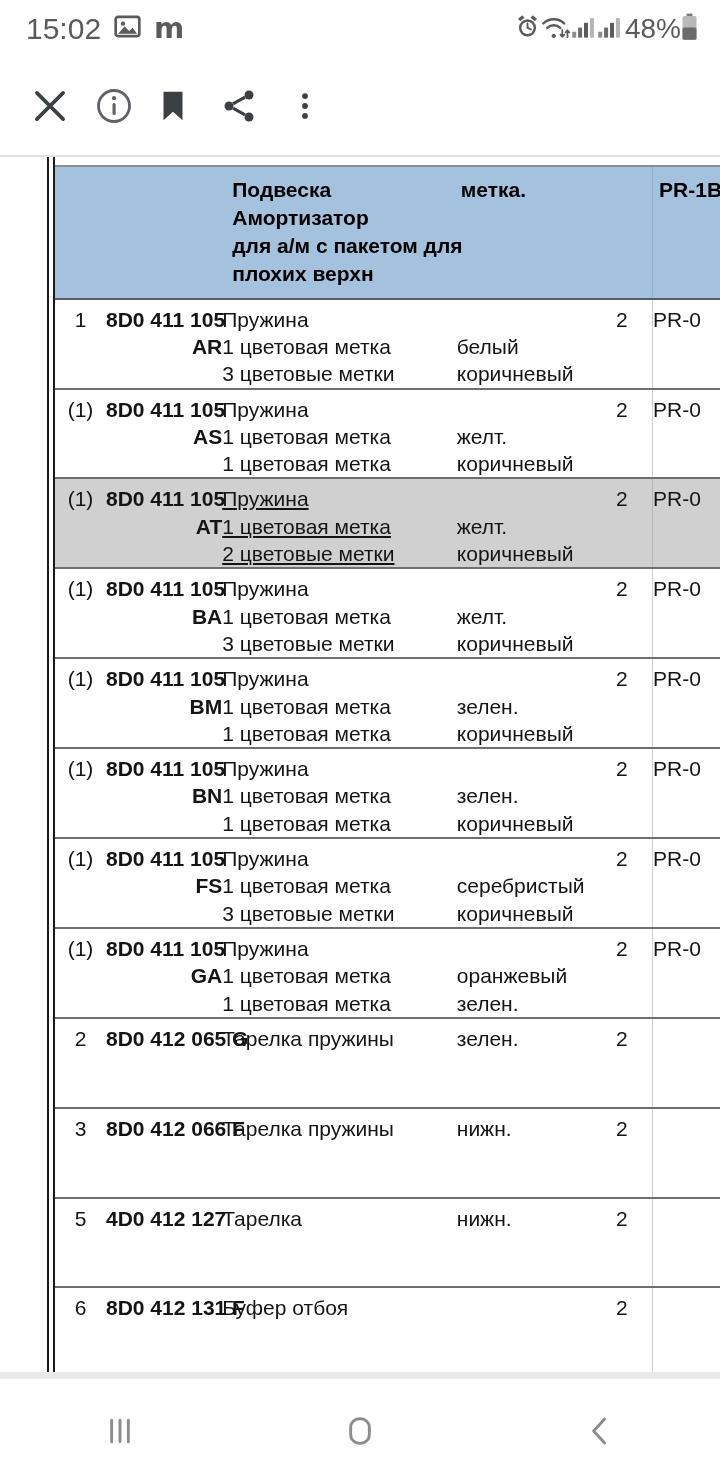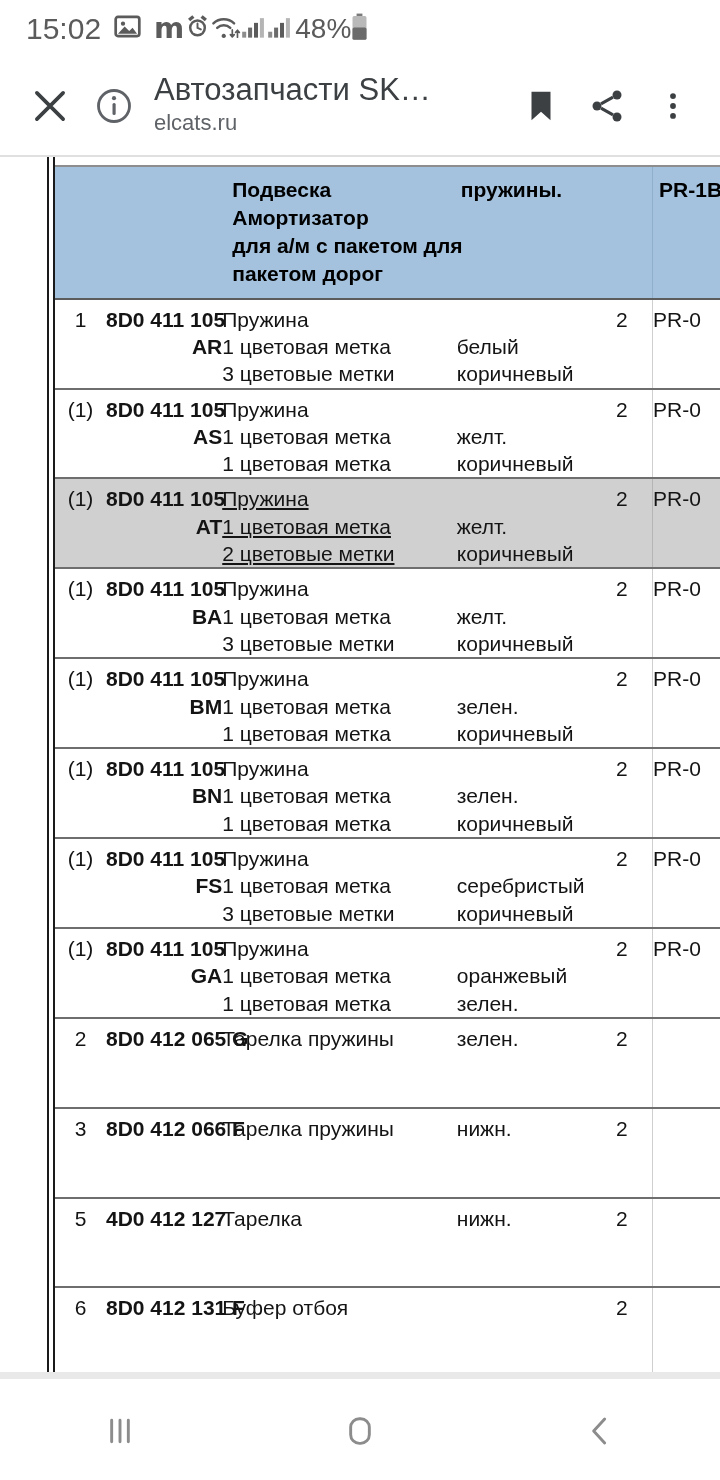--- a/index.html
+++ b/index.html
@@ -9,21 +9,21 @@
     font-family:"Liberation Sans", sans-serif;
     overflow:hidden;
   }
 
   
   .status-bar{
     position:relative;
     height:57px; width:720px;
     background:#ffffff;
     display:flex; align-items:center;
-    justify-content:flex-start;
+    justify-content:space-between;
     padding:0 22px 0 26px;
   }
   .sb-left{ display:flex; align-items:center; gap:13px; }
   .sb-time{ font-size:30px; color:#5b5b5b; letter-spacing:0px; line-height:1; }
   .sb-right{ display:flex; align-items:center; }
   .sb-pct{ font-size:28px; color:#5b5b5b; line-height:1; margin-left:2px;}
   .sb-m{ font-size:29px; font-weight:bold; color:#5b5b5b; line-height:1; font-family:"DejaVu Sans", sans-serif;}
   .icn{ display:inline-block; }
 
   
@@ -187,24 +187,20 @@
     <svg width="42" height="42" viewBox="0 0 24 24">
         <path d="M4.5 4.5 L19.5 19.5 M19.5 4.5 L4.5 19.5" stroke="#3c4043" stroke-width="2.1" stroke-linecap="round"></path>
       </svg>
   </div>
   <div class="bh-info">
     <svg width="40" height="40" viewBox="0 0 24 24">
       <circle cx="12" cy="12" r="9.3" fill="none" stroke="#5f6368" stroke-width="1.7"></circle>
       <circle cx="12" cy="7.3" r="1.25" fill="#5f6368"></circle>
       <rect x="11.1" y="10.2" width="1.9" height="7.2" rx="0.9" fill="#5f6368"></rect>
     </svg>
-  </div>
-  <div class="bh-titlewrap">
-    <div class="bh-title">Автозапчасти SK…</div>
-    <div class="bh-url">elcats.ru</div>
   </div>
   <div class="bh-act">
     <svg width="38" height="38" viewBox="0 0 24 24">
         <path d="M6 3 L18 3 L18 21 L12 15.6 L6 21 Z" fill="#3c4043"></path>
       </svg>
   </div>
   <div class="bh-act">
     <svg width="40" height="40" viewBox="0 0 24 24">
       <circle cx="18" cy="5.4" r="2.7" fill="#3c4043"></circle>
       <circle cx="6" cy="12" r="2.7" fill="#3c4043"></circle>
@@ -236,24 +232,24 @@
         <col class="c-pr">
     </colgroup>
     <tbody id="tbody">
         <tr class="hdr">
           <td>&nbsp;</td>
           <td>&nbsp;</td>
           <td class="h-desc">
             <span class="ln">Подвеска</span>
             <span class="ln">Амортизатор</span>
             <span class="ln">для а/м с пакетом для</span>
-            <span class="ln">пакетом дорог</span>
+            <span class="ln">плохих верхн</span>
           </td>
           <td class="h-spec">
-            <span class="ln">пружины.</span>
+            <span class="ln">метка.</span>
           </td>
           <td>&nbsp;</td>
           <td class="h-pr">
             <span class="ln">PR-1BB</span>
           </td>
         </tr>
         <tr class="row">
           <td class="c1">1</td>
           <td class="c2">
             <span class="ln">8D0 411 105</span>

